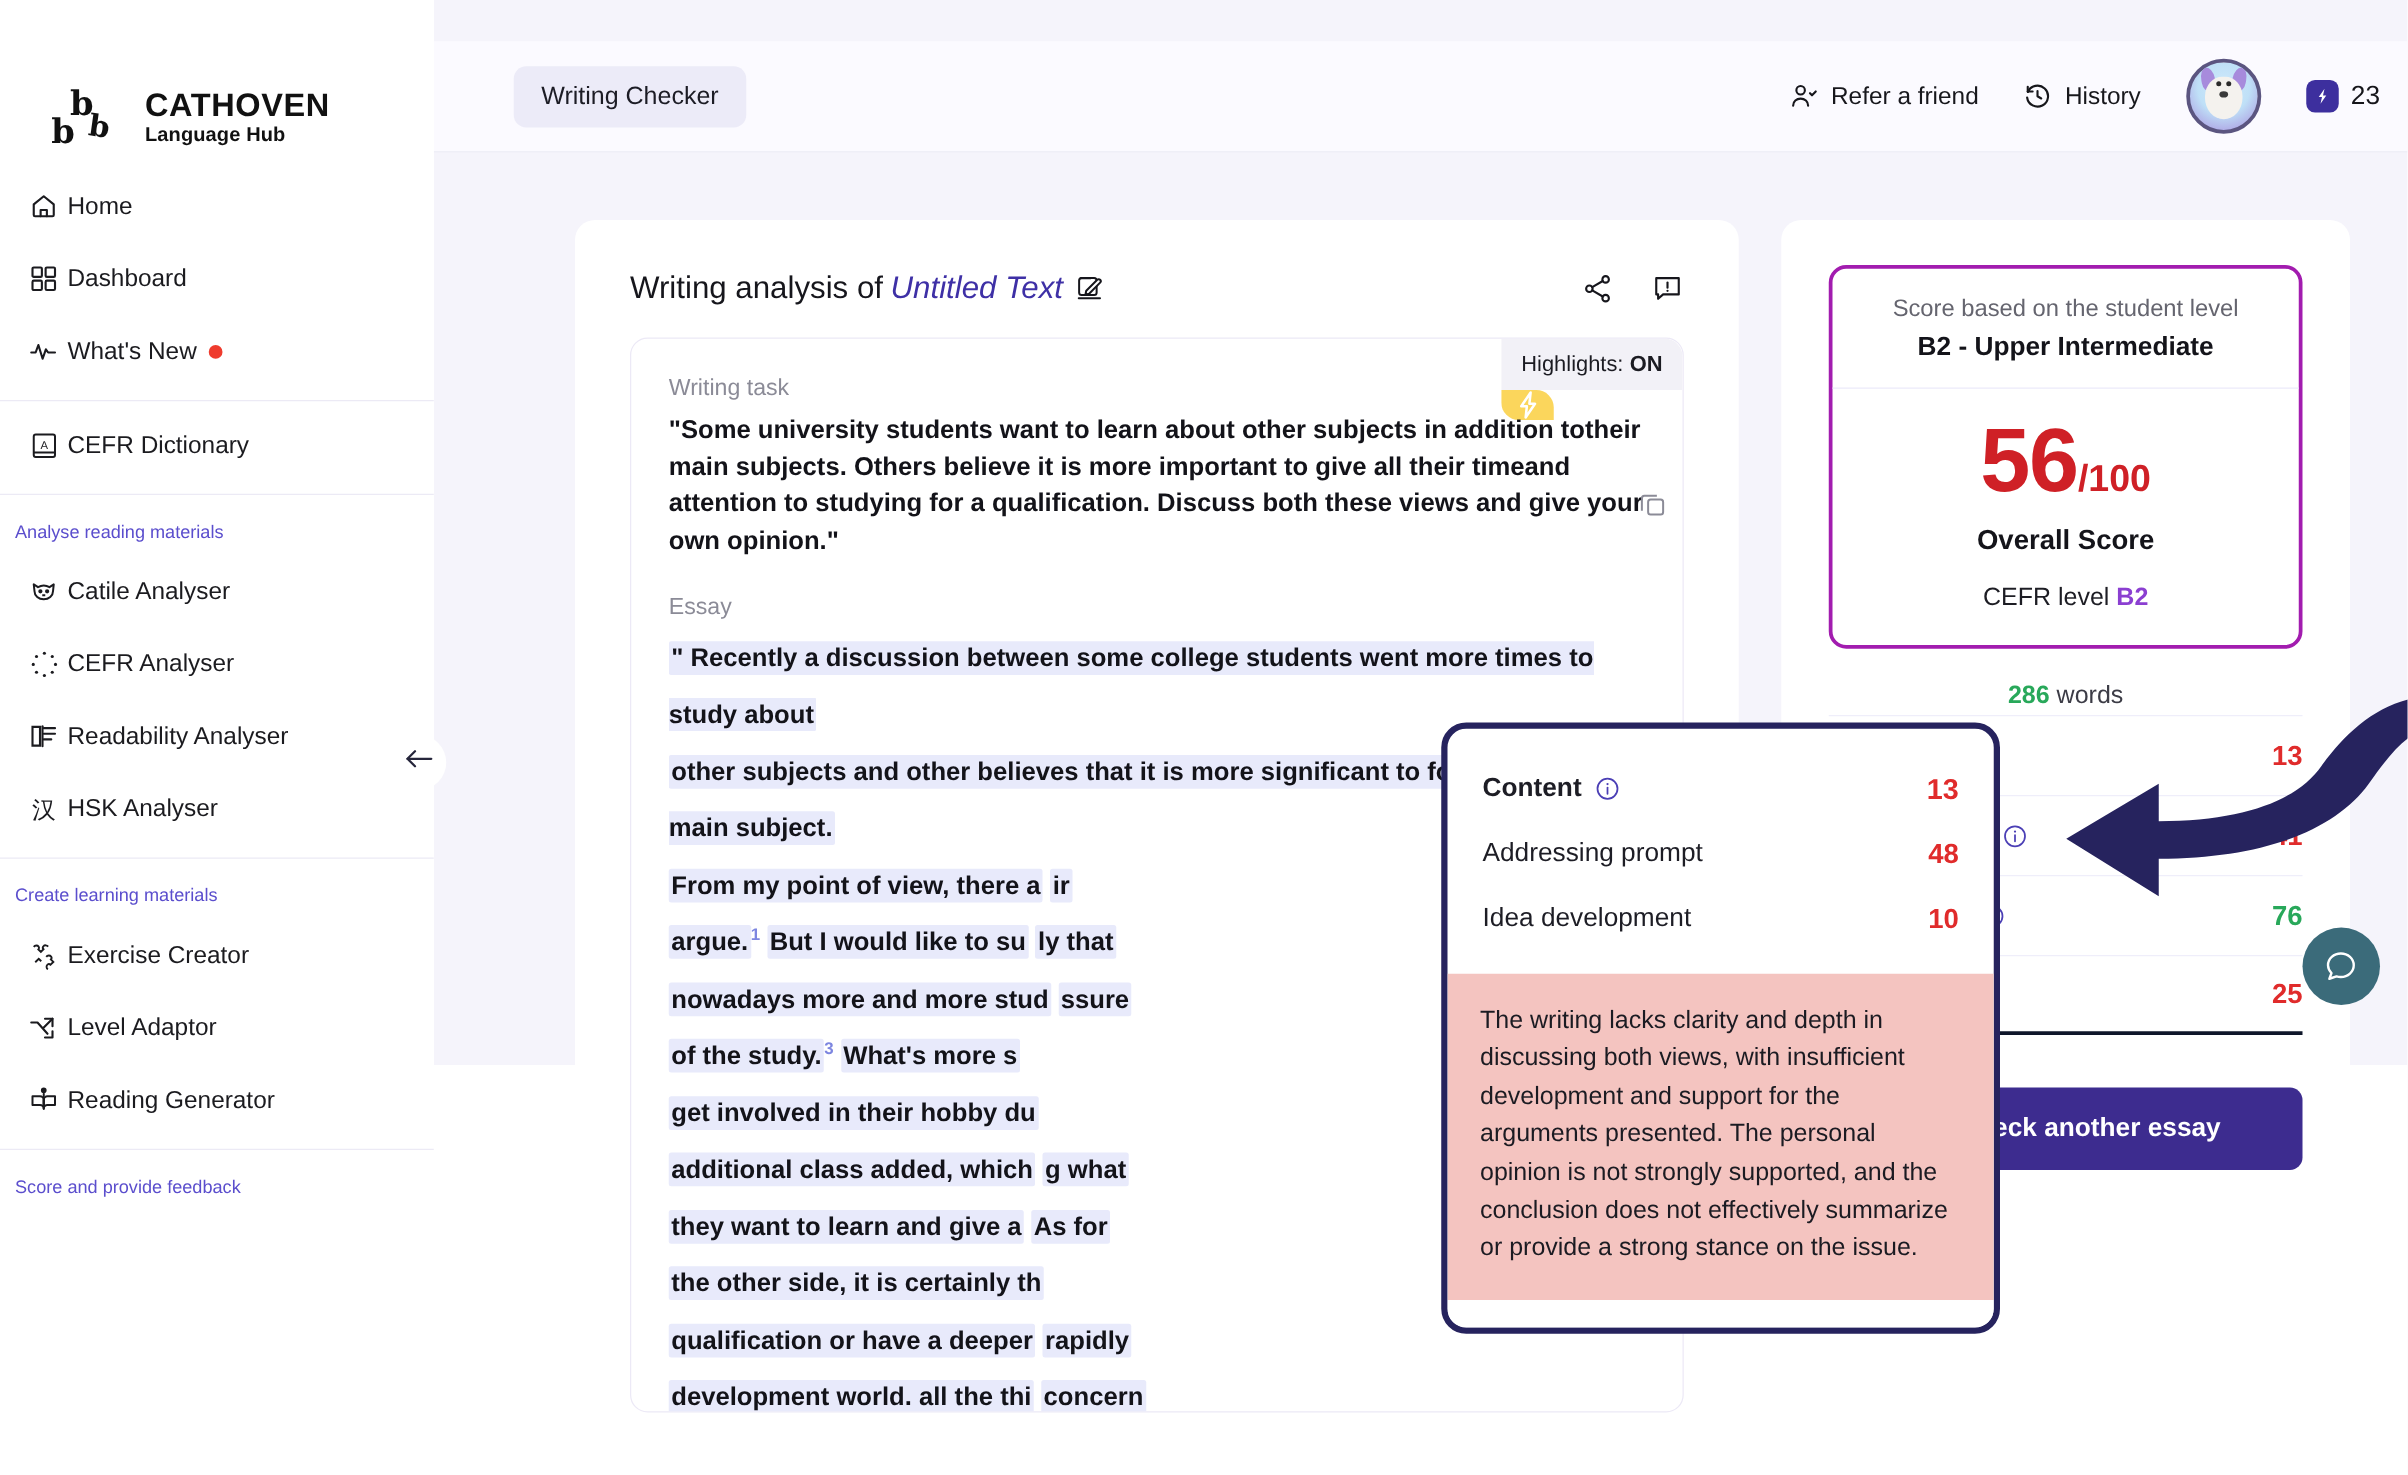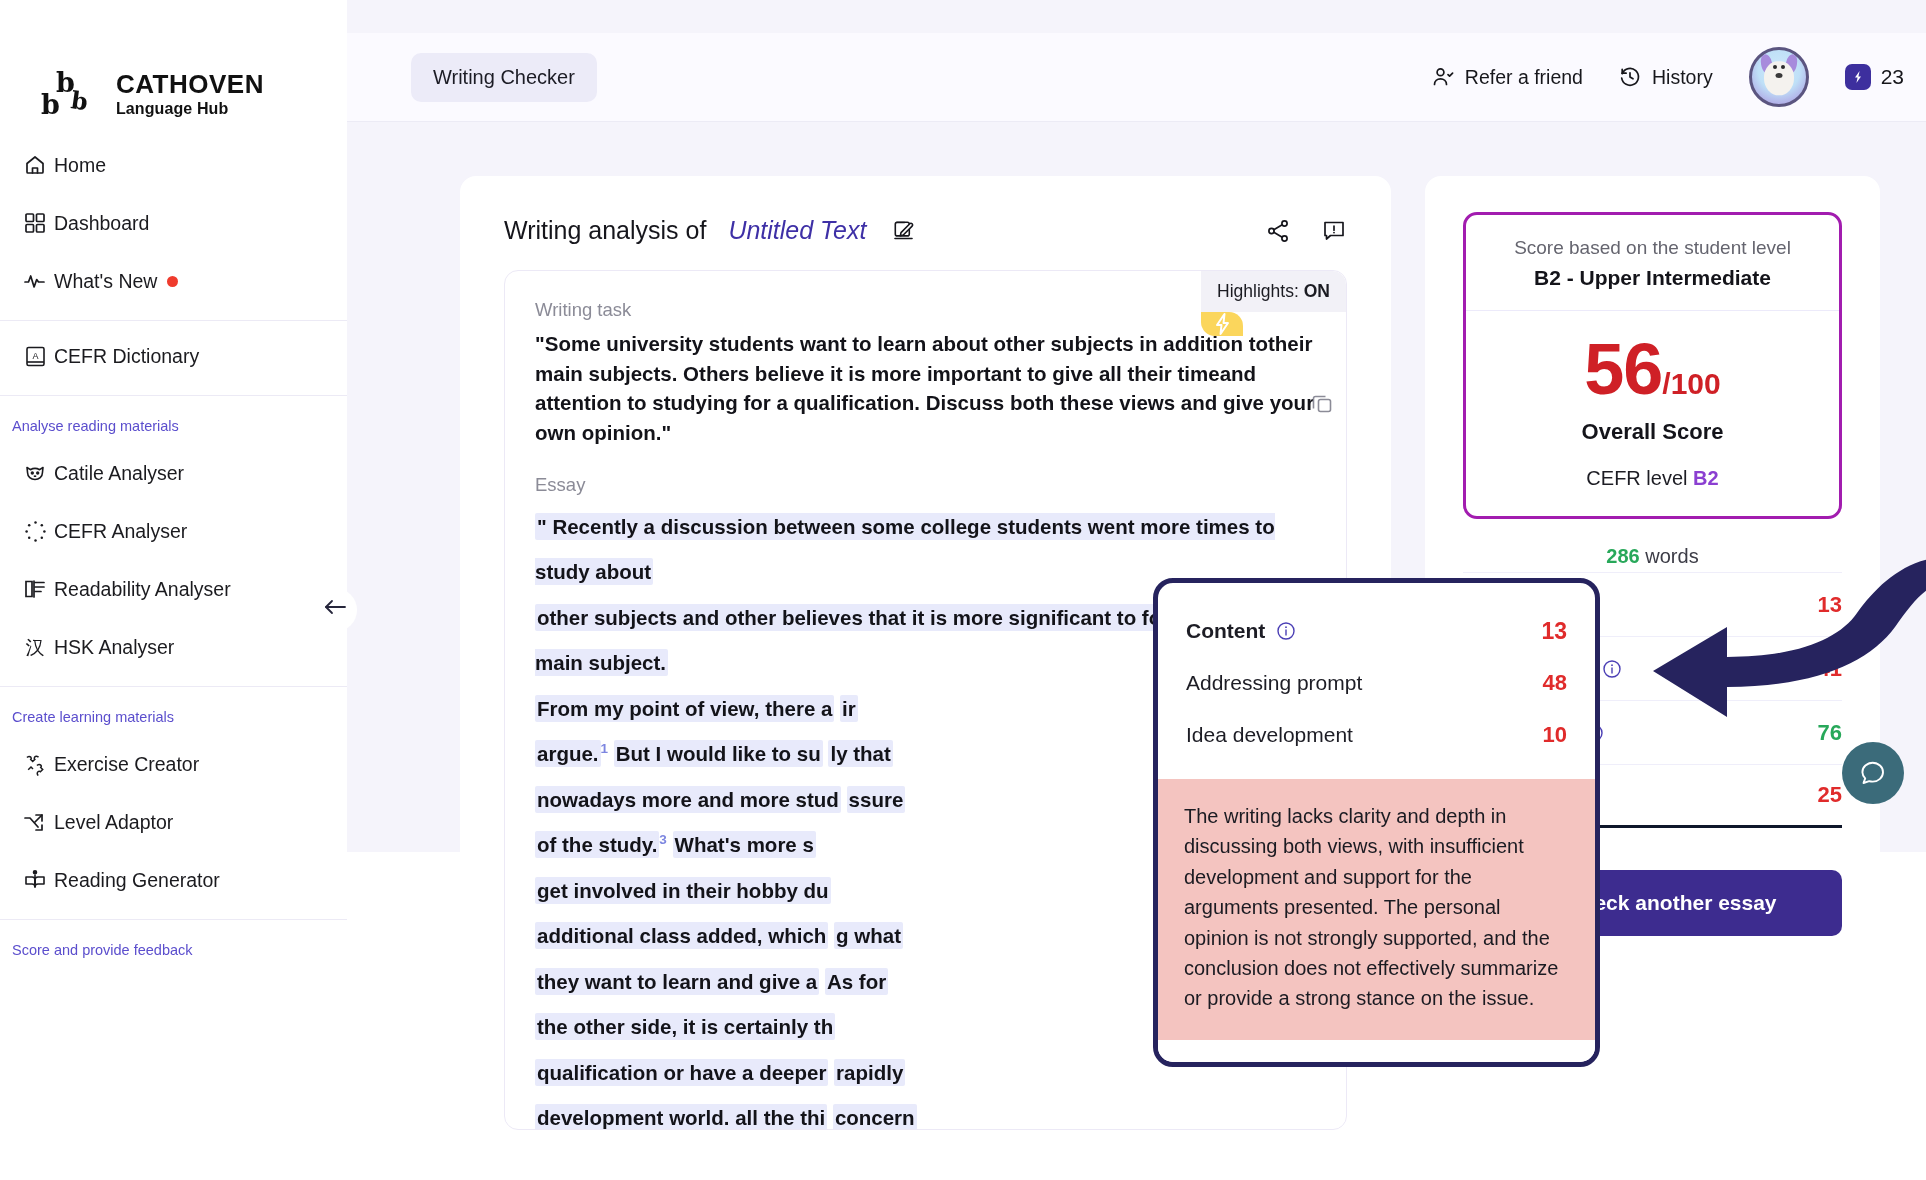--- a/index.html
+++ b/index.html
@@ -86,21 +86,21 @@
   
   .content { position: absolute; left: 0; top: 122px; right: 0; bottom: 0; display: flex; gap: 34px; padding: 54px 0 0 0; }
 
   
   .card-main {
     margin-left: 113px; width: 931px; background: #ffffff;
     border-radius: 16px; padding: 40px 44px 0 44px; position: relative;
     height: 1006px; overflow: hidden;
   }
   .card-head { display: flex; align-items: center; }
-  .card-title { font-size: 25px; color: #16161c; display: flex; align-items: center; gap: 22px; }
+  .card-title { font-size: 25px; color: #16161c; display: flex; align-items: center; gap: 6px; }
   .card-title .italic-name { font-style: italic; color: #3e30a6; font-weight: 400; }
   .edit-ic { cursor: pointer; display: flex; align-items: center; margin-left: 4px; }
   .head-icons { margin-left: auto; display: flex; align-items: center; gap: 30px; }
   .head-icons span { cursor: pointer; display: flex; }
 
   .essay-box {
     margin-top: 25px; border: 1px solid #ece9f6; border-radius: 14px;
     padding: 28px 30px 22px 30px; position: relative; height: 860px; overflow: hidden;
   }
   .highlights-tag {

